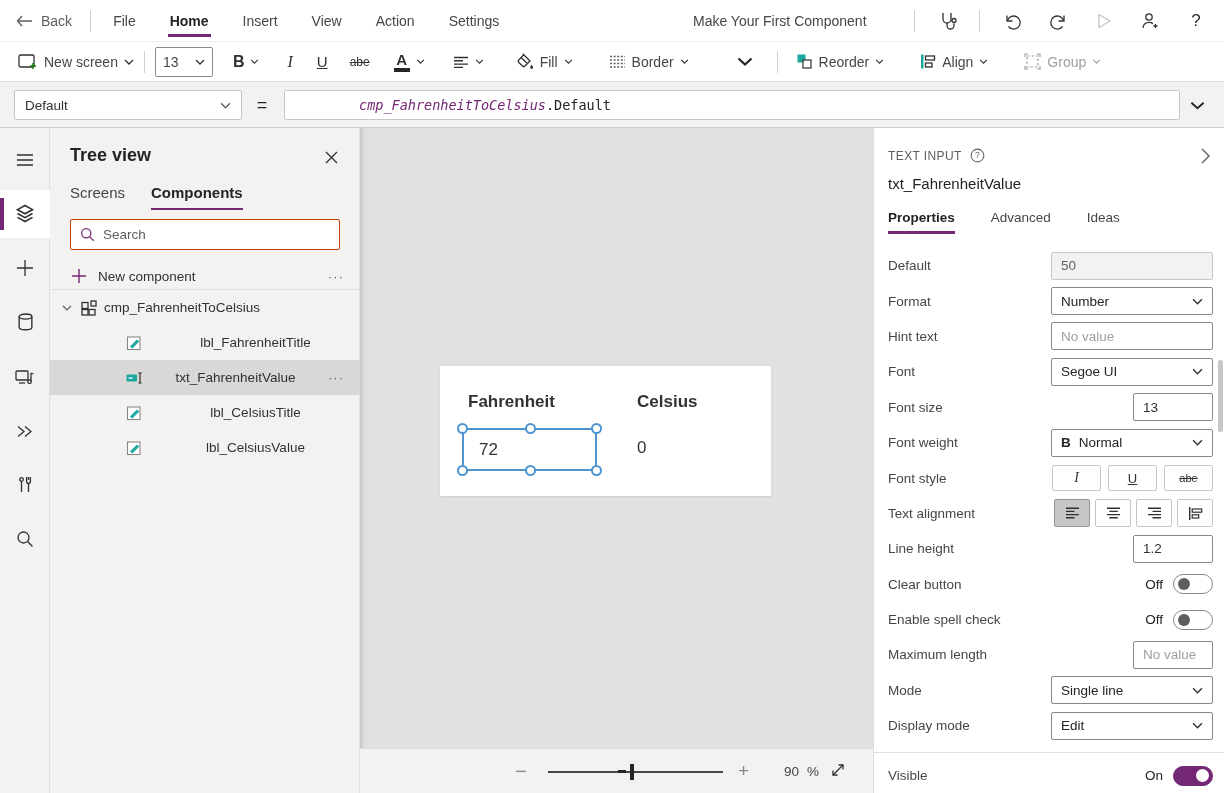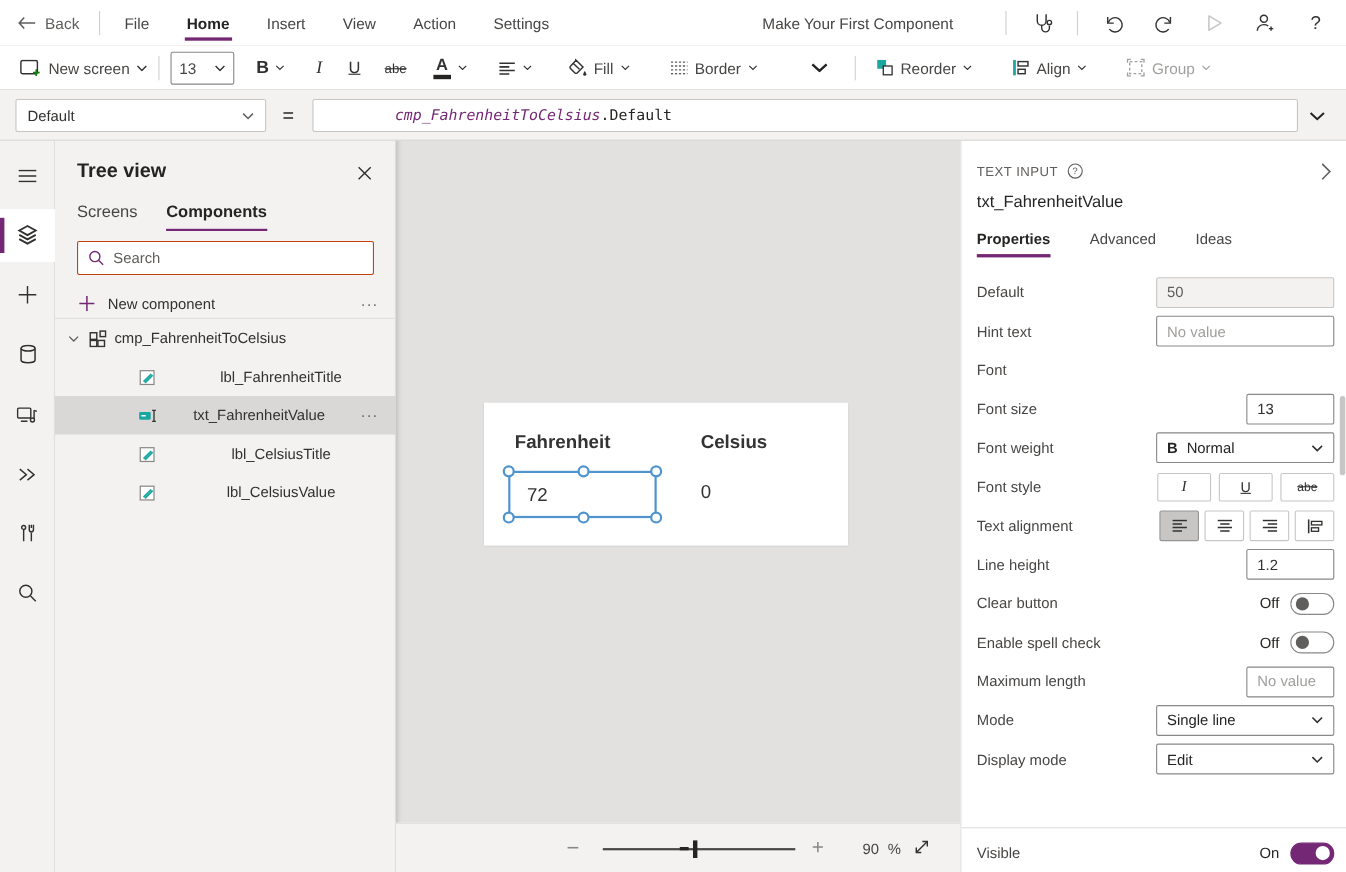--- a/index.html
+++ b/index.html
@@ -529,25 +529,40 @@
       <div class="ptab">Advanced</div>
       <div class="ptab">Ideas</div>
     </div>
 
     <div class="prows">
       <div class="prow">
         <span class="plabel">Default</span>
         <input class="pinput disabled" readonly="" value="50" style="">
       </div>
       <div class="prow">
+        <span class="plabel">Format</span>
+        <div class="psel">
+          <span>Number</span>
+          <svg class="chev" width="11" height="7" viewBox="0 0 10 6">
+              <path d="M1 1l4 4 4-4" class="iconstroke"></path>
+            </svg>
+        </div>
+      </div>
+      <div class="prow">
         <span class="plabel">Hint text</span>
         <input class="pinput" placeholder="No value" style="">
       </div>
       <div class="prow">
         <span class="plabel">Font</span>
+        <div class="psel">
+          <span>Segoe UI</span>
+          <svg class="chev" width="11" height="7" viewBox="0 0 10 6">
+              <path d="M1 1l4 4 4-4" class="iconstroke"></path>
+            </svg>
+        </div>
       </div>
       <div class="prow">
         <span class="plabel">Font size</span>
         <input class="pinput small" value="13" style="">
       </div>
       <div class="prow">
         <span class="plabel">Font weight</span>
         <div class="psel">
           <span class="selval">
               <b>B</b>

